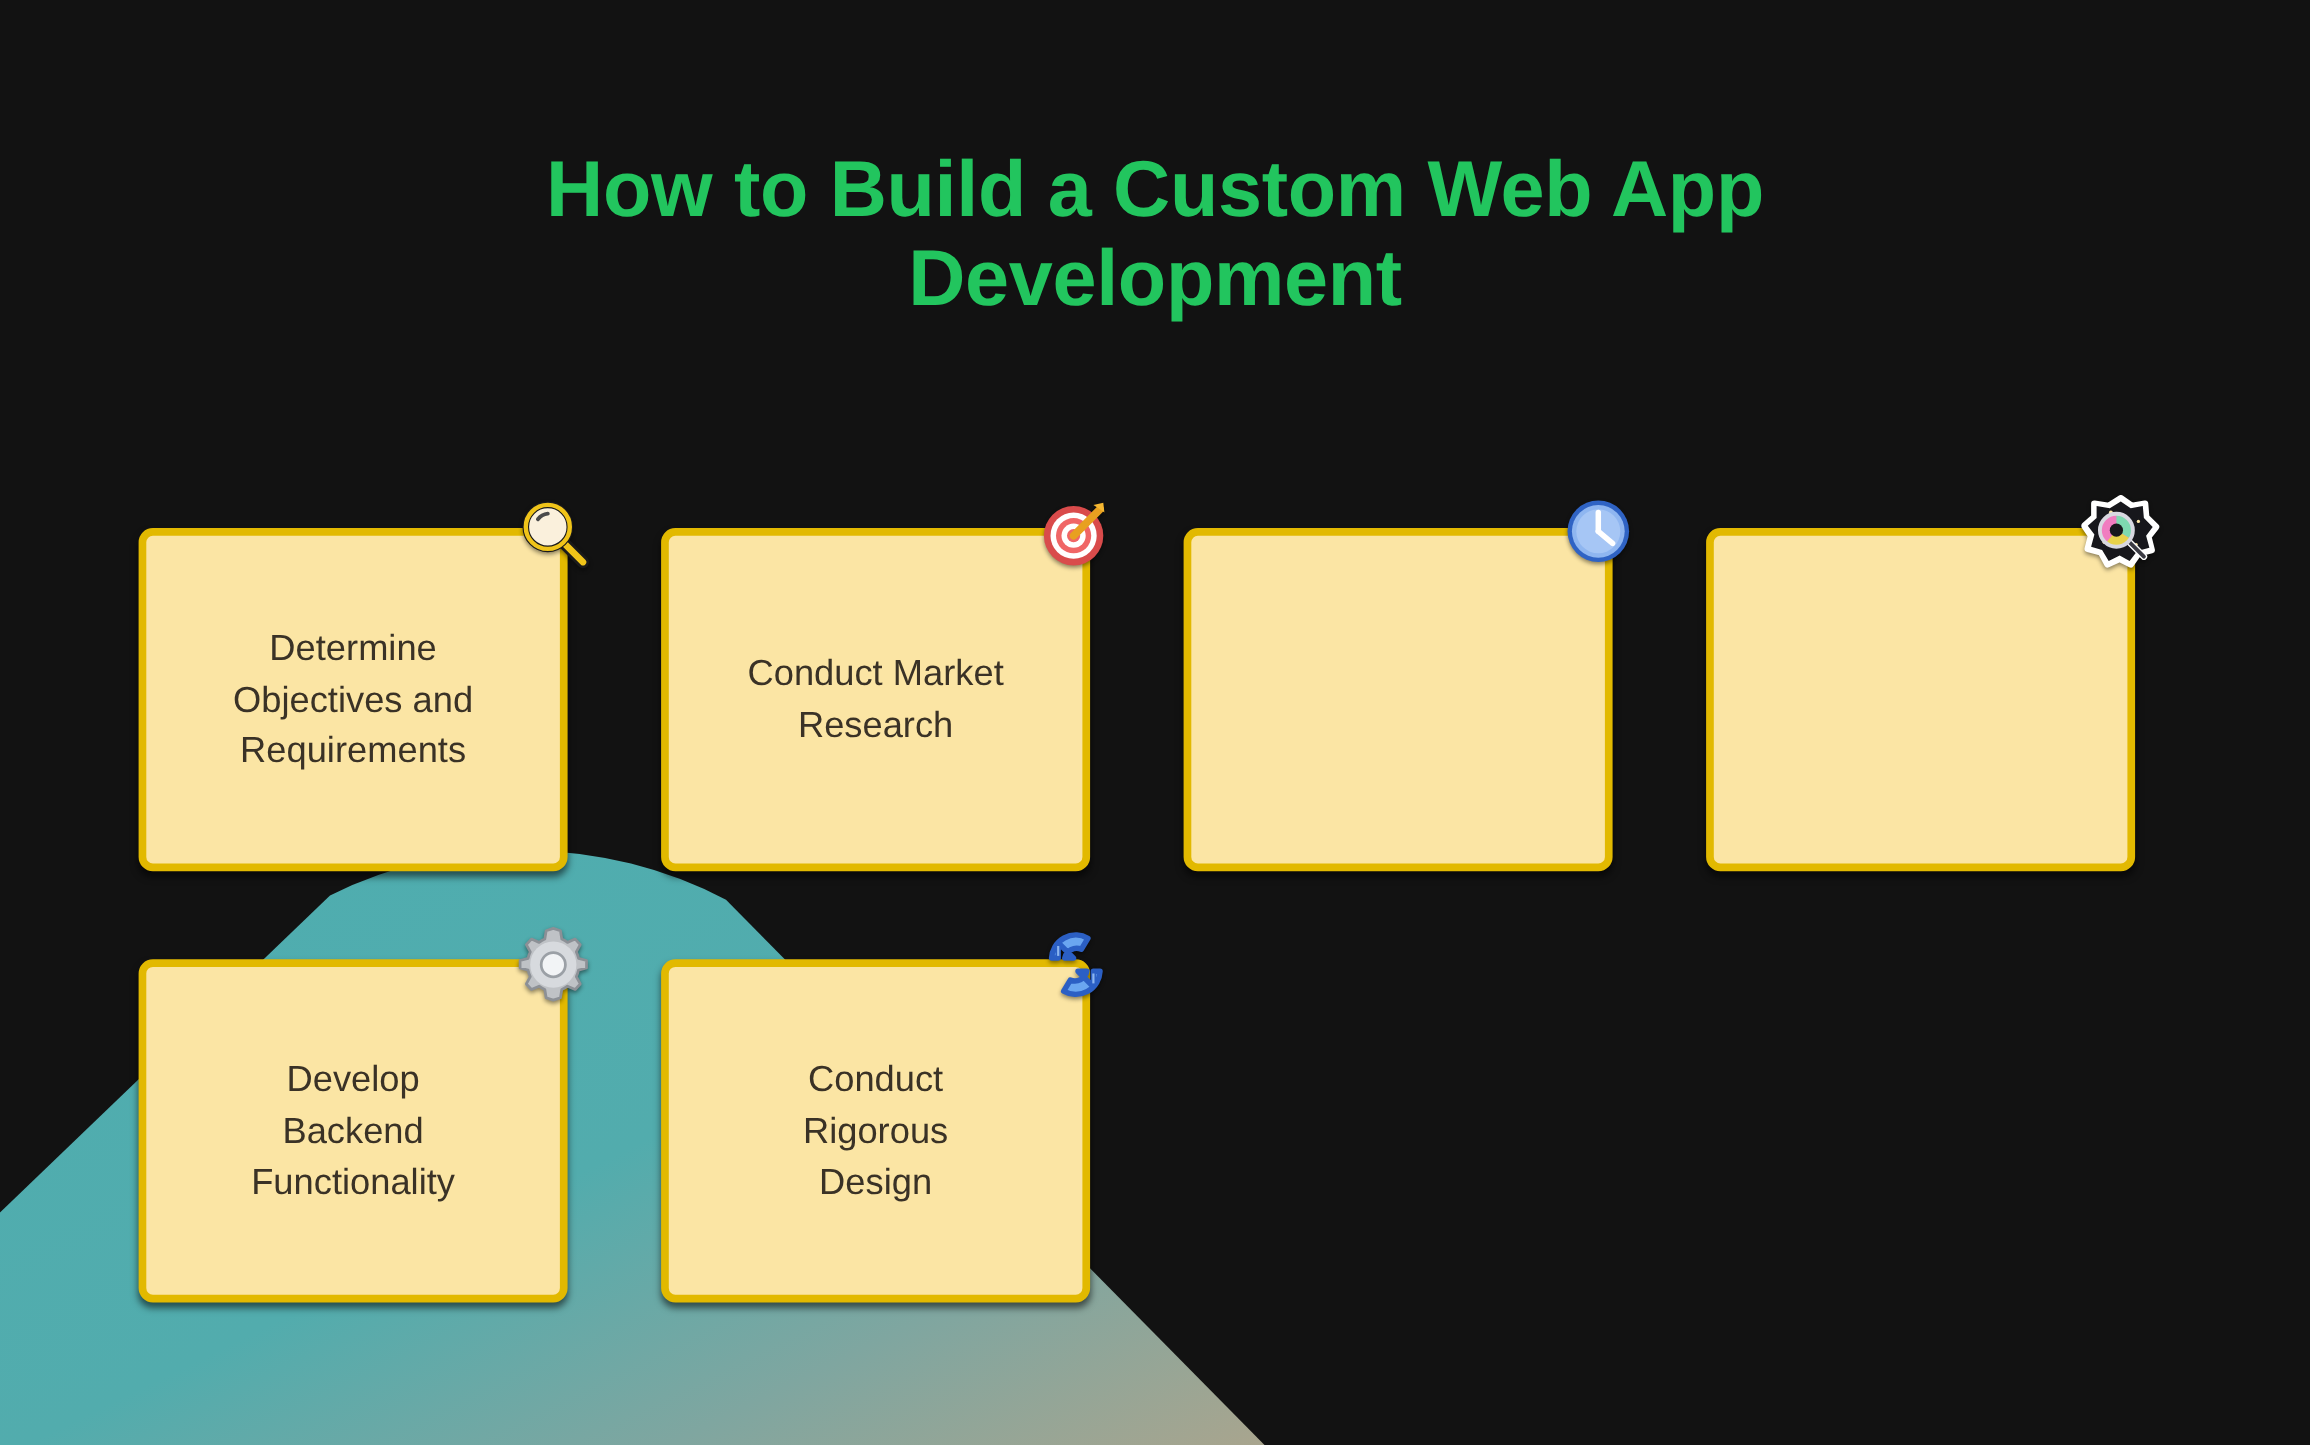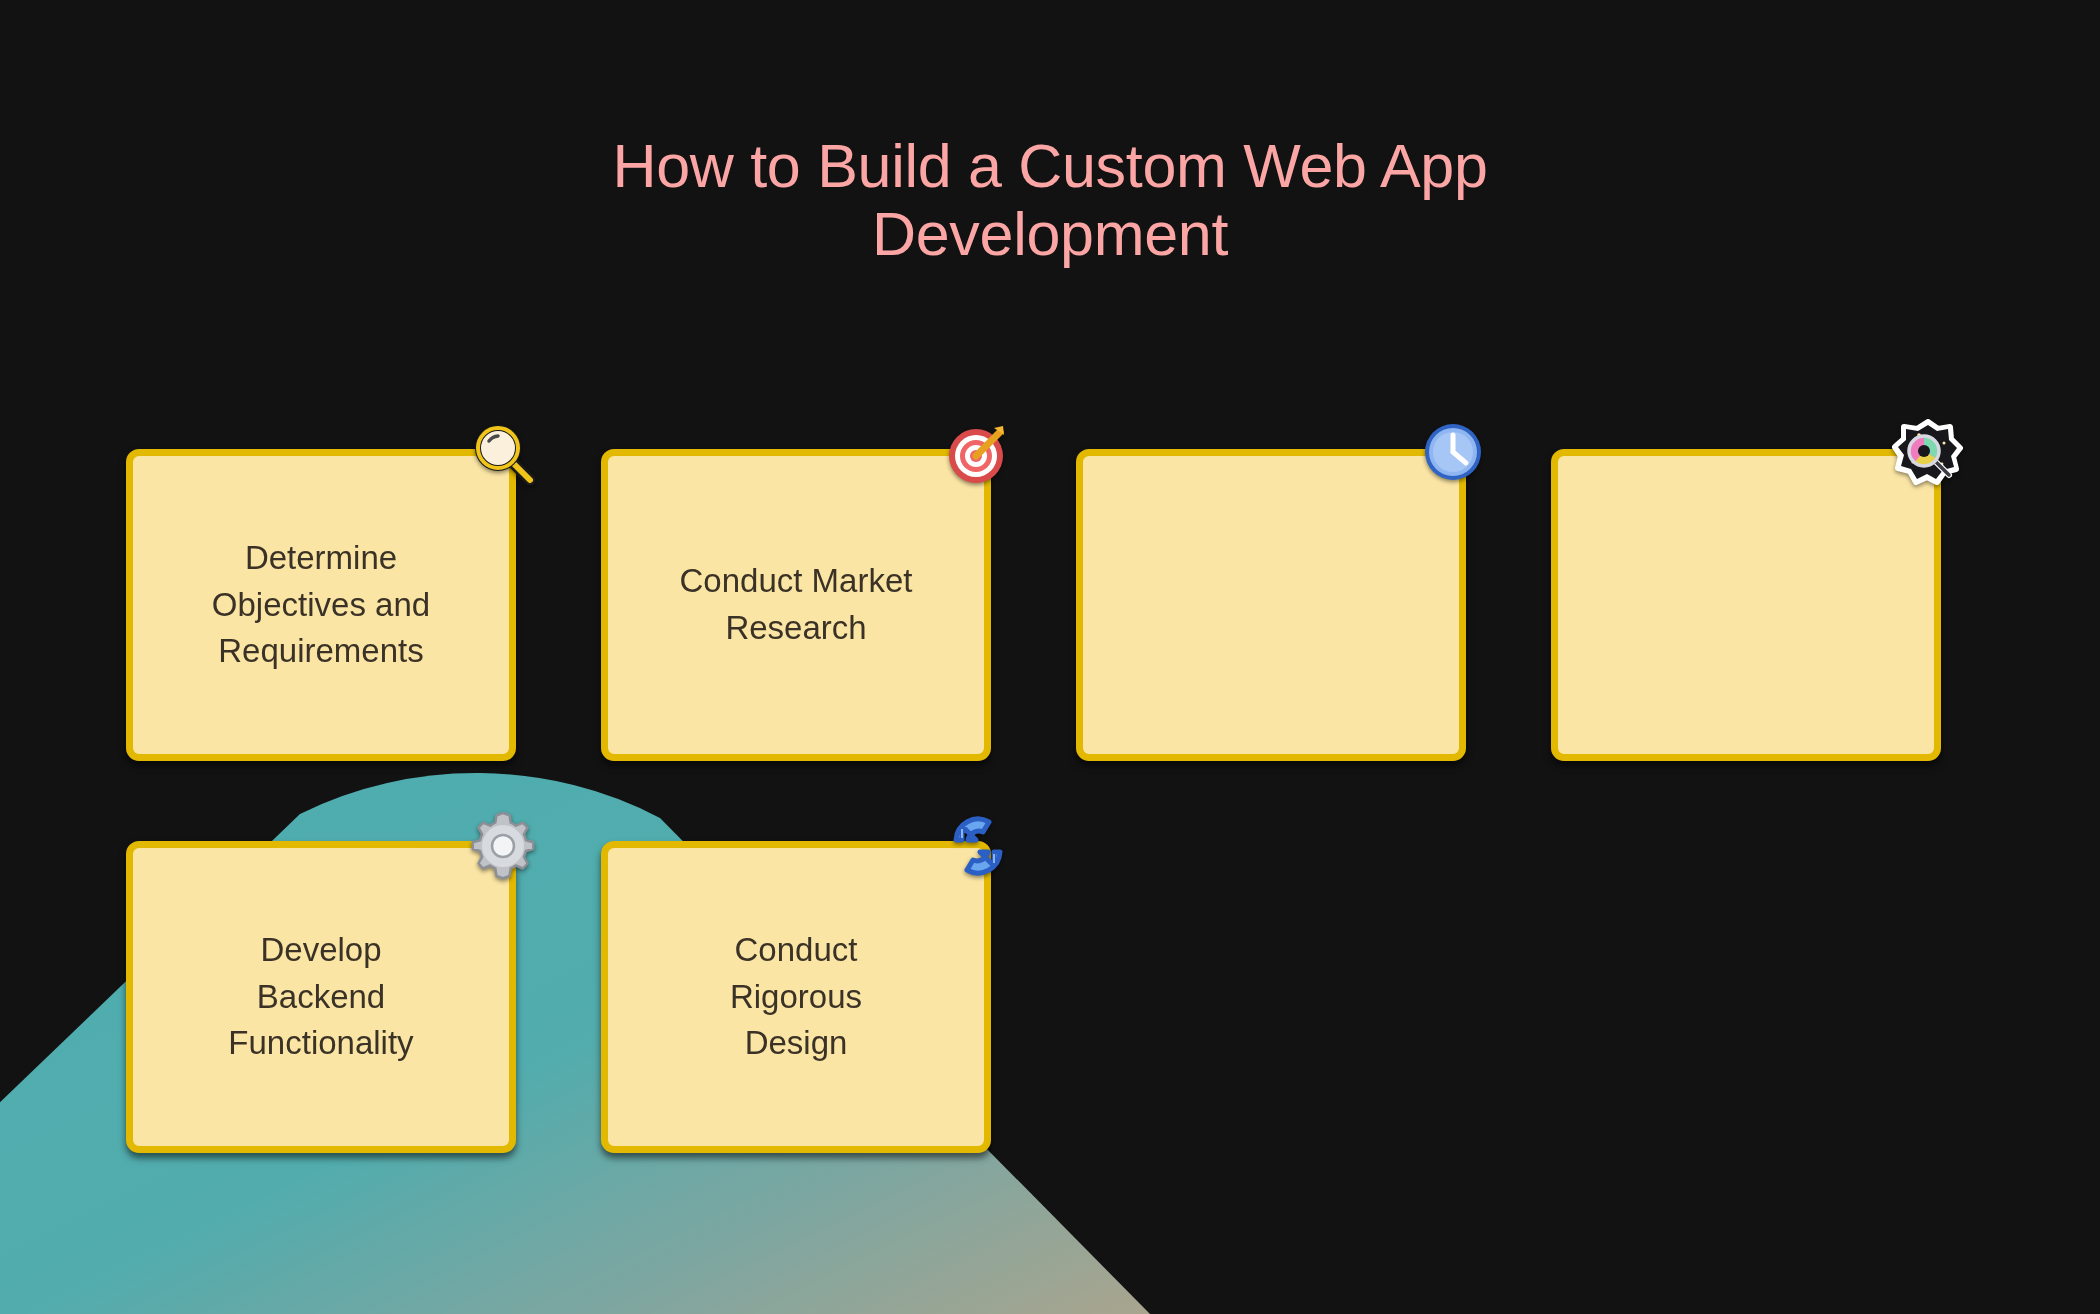--- a/index.html
+++ b/index.html
@@ -25,33 +25,33 @@
   }
   #blob-layer svg { display: block; width: 2100px; height: 1314px; }
 
   
   #page-title {
     position: absolute;
     top: 132px;
     left: 0;
     width: 2100px;
     text-align: center;
-    color: #fca5a5;
-    font-size: 61px;
-    font-weight: normal;
+    color: #22c55e;
+    font-size: 72px;
+    font-weight: bold;
     line-height: 1.12;
     letter-spacing: -0.3px;
     white-space: pre-line;
     z-index: 5;
   }
 
   
   #card-grid {
     position: absolute;
-    top: 449px;
+    top: 480px;
     left: 126px;
     width: 1814px;
     display: grid;
     grid-template-columns: repeat(4, 390px);
     grid-template-rows: 312px 312px;
     column-gap: 85px;
     row-gap: 80px;
     z-index: 4;
   }
 

